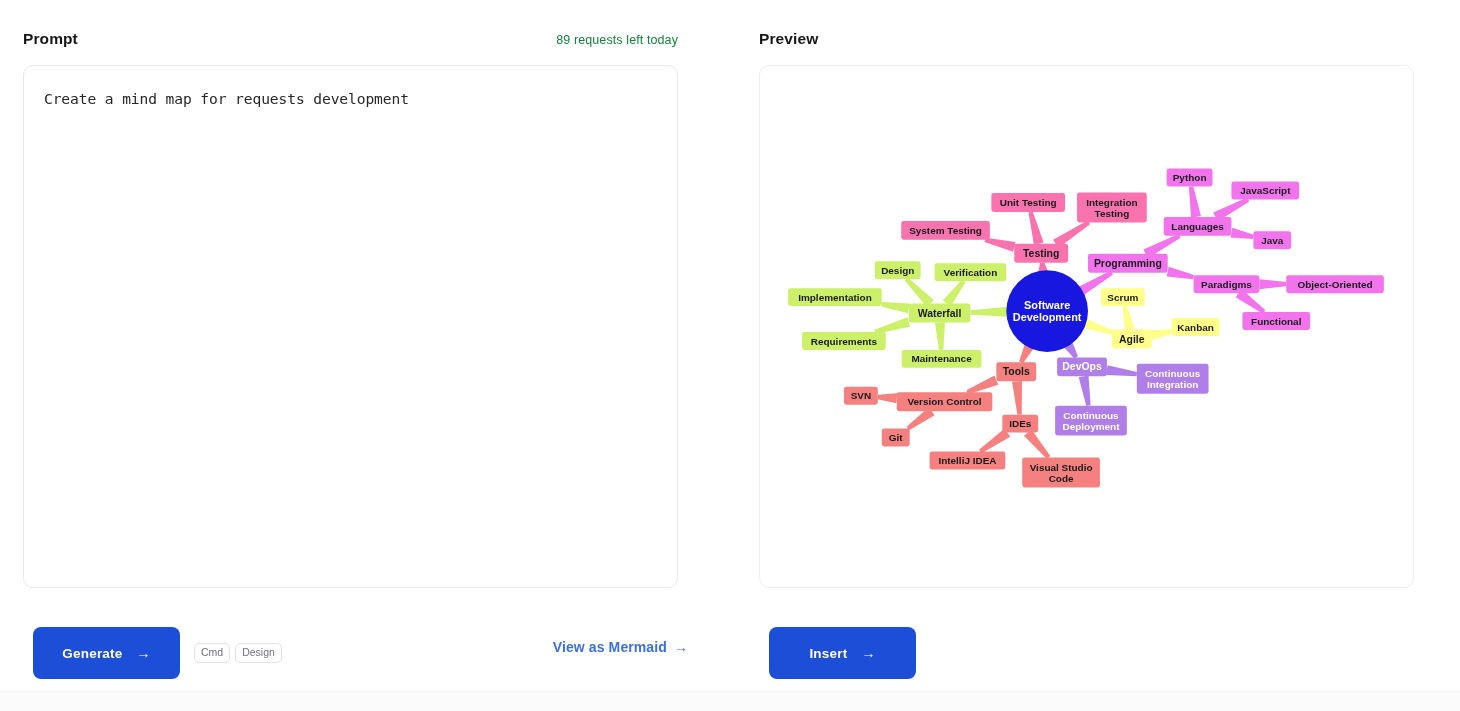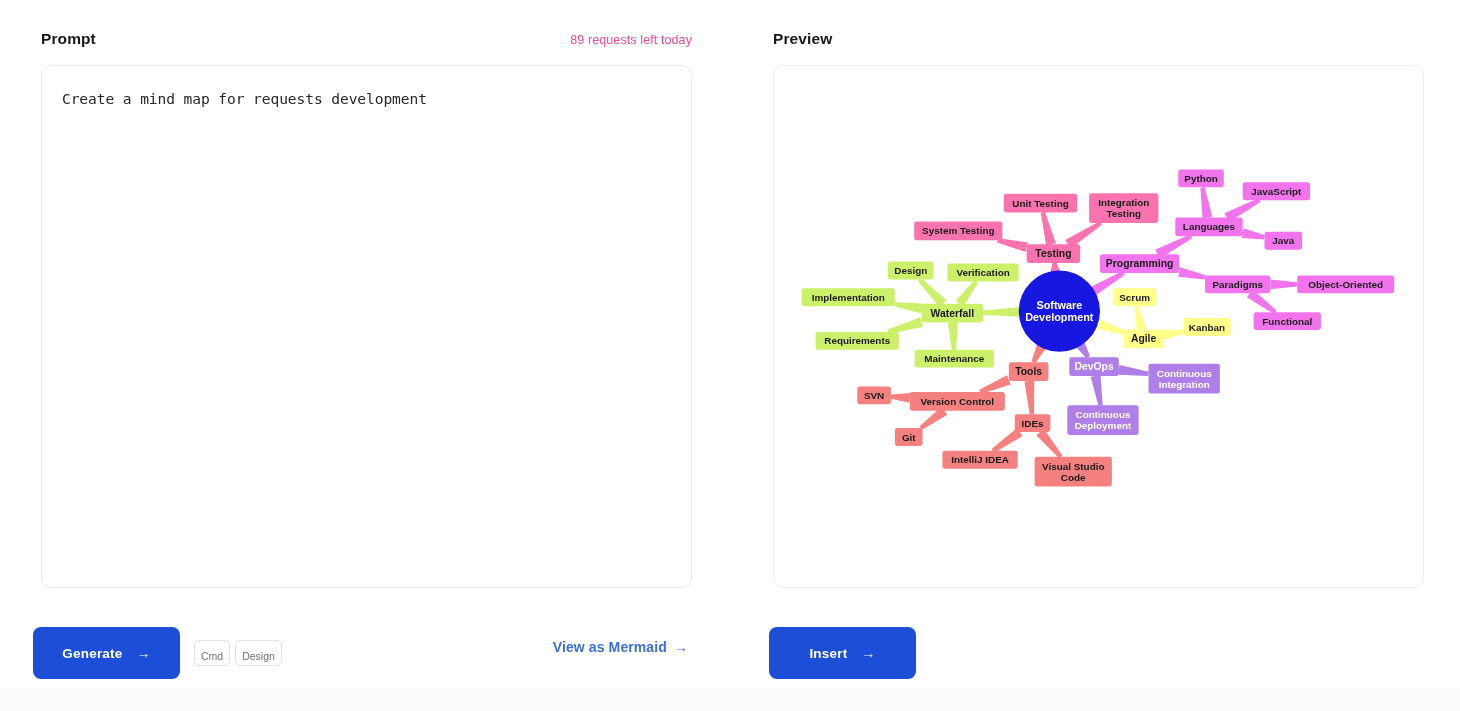--- a/index.html
+++ b/index.html
@@ -17,21 +17,21 @@
   }
   .app {
     position: absolute;
     inset: 0;
     display: flex;
     flex-direction: column;
   }
   .panes {
     display: flex;
     flex: 1 1 auto;
-    padding: 30px 36px 0 41px;
+    padding: 30px 36px 0 23px;
     gap: 81px;
     box-sizing: border-box;
   }
   .pane {
     display: flex;
     flex-direction: column;
   }
   .pane-left { width: 655px; }
   .pane-right { width: 655px; }
 
@@ -43,21 +43,21 @@
     margin-bottom: 11px;
   }
   .pane-title {
     font-size: 15.5px;
     font-weight: 700;
     color: #18181b;
     letter-spacing: .1px;
   }
   .requests-left {
     font-size: 12.5px;
-    color: #ec4899;
+    color: #15803d;
     letter-spacing: .1px;
   }
 
   .prompt-box {
     flex: 0 0 auto;
     height: 523px;
     box-sizing: border-box;
     border: 1px solid #e9e9ec;
     border-radius: 10px;
     background: #fff;
@@ -136,21 +136,21 @@
     gap: 5px;
     margin-left: 14px;
     align-items: center;
   }
   .kbd {
     border: 1px solid #e2e2e6;
     border-radius: 5px;
     background: #fff;
     color: #71717a;
     font-size: 10.5px;
-    padding: 10px 6px 4px;
+    padding: 3px 6px 4px;
     line-height: 1;
     font-family: "Liberation Sans", sans-serif;
   }
 
   .link-mermaid {
     position: absolute;
     right: 0;
     top: 12px;
     color: #3b6fe0;
     font-size: 14px;

